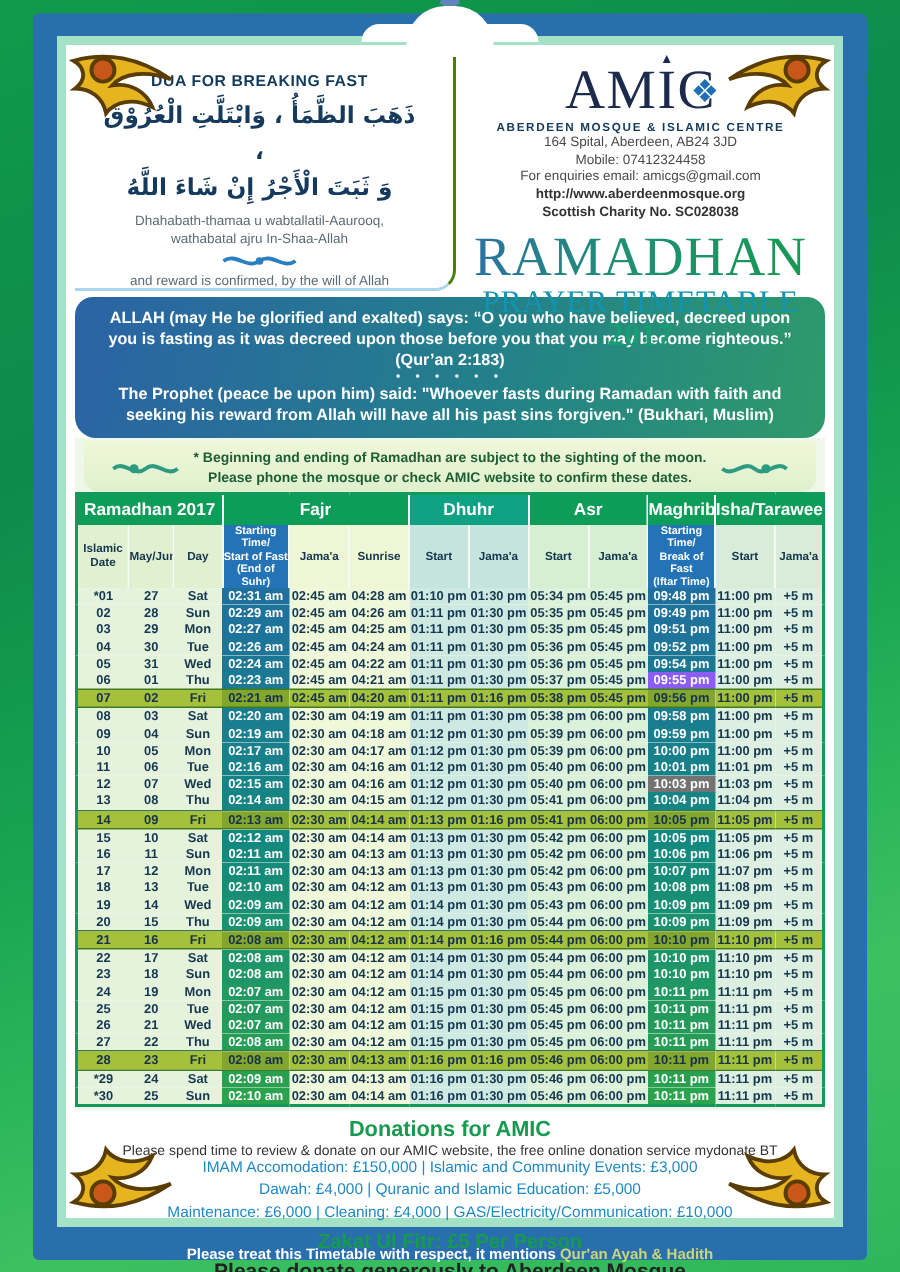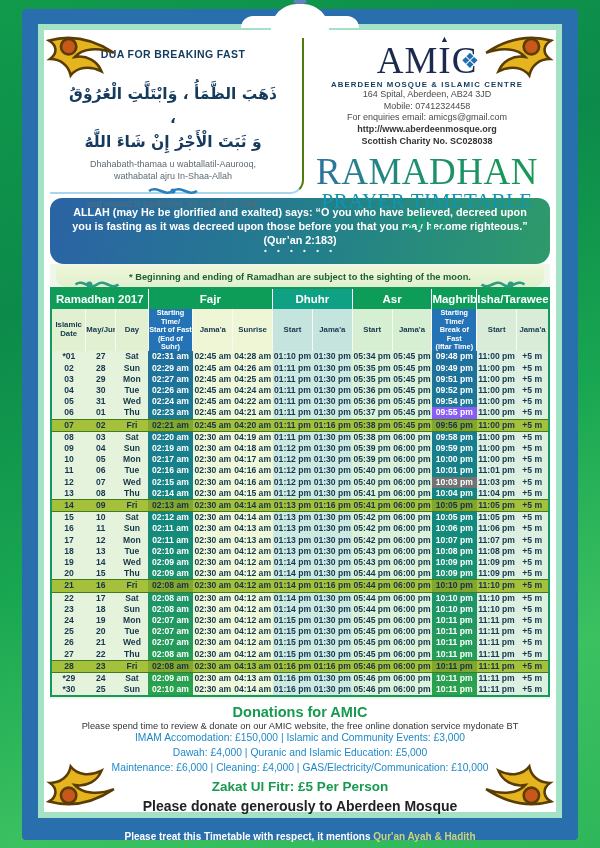--- a/index.html
+++ b/index.html
@@ -33,21 +33,21 @@
   .corner.bl{bottom:2px;left:2px;transform:scaleY(-1);}
   .corner.br{bottom:2px;right:2px;transform:scale(-1,-1);}
 
   
   .top{display:flex;height:156px;margin-top:4px;}
   .dua{width:254px;padding:6px 20px 0 14px;box-sizing:border-box;
     border-right:2px solid #4d7c0f;border-bottom:2px solid #aad6ec;
     border-radius:0 0 14px 0;text-align:center;}
   .dua-title{font-size:10.5px;font-weight:700;color:#123a5c;letter-spacing:.4px;margin-top:4px;}
   .arabic{direction:rtl;font-family:"DejaVu Sans",sans-serif;font-size:15.5px;font-weight:700;
-    color:#153a5e;line-height:1.55;margin-top:22px;}
+    color:#153a5e;line-height:1.55;margin-top:5px;}
   .translit{font-size:9px;color:#5c6b73;margin-top:5px;line-height:1.3;}
   .dua-flourish{margin:3px auto 2px;display:block;}
   .translation{font-size:9px;color:#5c6b73;line-height:1.3;}
 
   .org{flex:1;text-align:center;padding-top:4px;position:relative;}
   .logo{font-family:"Liberation Serif",serif;font-weight:400;font-size:37px;
     color:#1c2b4d;line-height:1;letter-spacing:1px;position:relative;display:inline-block;}
   .logo .minaret{position:absolute;top:-7px;left:63%;font-size:9px;color:#1c2b4d;}
   .logo .star{position:absolute;right:-3px;top:9px;font-size:21px;color:#1f6fb5;}
   .org-name{font-size:7.8px;font-weight:700;color:#123a5c;letter-spacing:1.1px;margin-top:1px;}
@@ -184,30 +184,32 @@
           <div class="sub-title">
             <span>PRAYER TIMETABLE</span>
             <span class="year">2017</span>
           </div>
         </div>
       </div>
 
       <div class="quote">
         <div>ALLAH (may He be glorified and exalted) says: “O you who have believed, decreed upon you is fasting as it was decreed upon those before you that you may become righteous.” (Qur’an 2:183)</div>
         <div class="dots">• • • • • •</div>
+        <div>The Prophet (peace be upon him) said: "Whoever fasts during  Ramadan with faith and seeking his reward from Allah will have all his past sins forgiven." (Bukhari, Muslim)</div>
       </div>
 
       <div class="mid">
 
         <div class="note">
           <svg class="left" width="46" height="13" viewBox="0 0 60 16">
             <path d="M2,8 C12,0 20,16 30,8 C40,0 48,16 58,8" stroke="#2d9b7f" stroke-width="3.5" fill="none"></path>
             <circle cx="20" cy="8" r="4" fill="#2d9b7f"></circle>
           </svg>
           <div class="note-line">* Beginning and ending of Ramadhan are subject to the sighting of the moon.</div>
+          <div class="note-line">Please phone the mosque or check AMIC website to confirm these dates.</div>
           <svg class="right" width="46" height="13" viewBox="0 0 60 16">
             <path d="M2,8 C12,0 20,16 30,8 C40,0 48,16 58,8" stroke="#2d9b7f" stroke-width="3.5" fill="none"></path>
             <circle cx="20" cy="8" r="4" fill="#2d9b7f"></circle>
           </svg>
         </div>
 
         <table>
           <colgroup>
             <col style="width:7%">
               <col style="width:6%">

